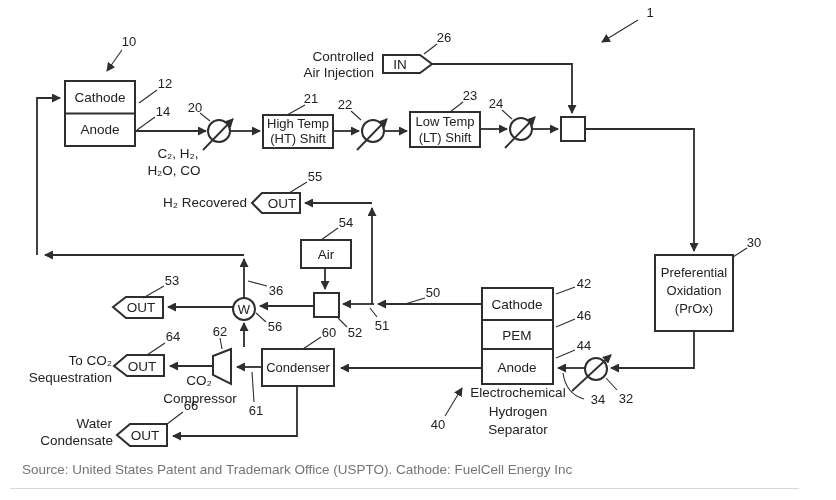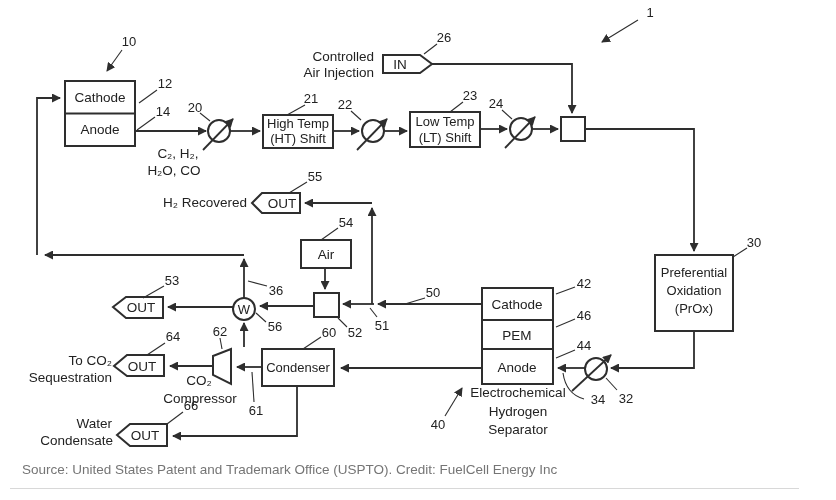--- a/index.html
+++ b/index.html
@@ -275,15 +275,15 @@
     <text class="ref mid" x="220" y="336">62</text>
 
     <path class="leader" d="M165,343 L147,355"></path>
     <text class="ref mid" x="173" y="341">64</text>
 
     <path class="leader" d="M183,412 L167,424"></path>
     <text class="ref mid" x="191" y="410">66</text>
   </g>
 </svg>
 
-<div class="source-line">Source: United States Patent and Trademark Office (USPTO). Credit: FuelCell Energy Inc</div>
+<div class="source-line">Source: United States Patent and Trademark Office (USPTO). Cathode: FuelCell Energy Inc</div>
 <div class="divider"></div>
 </div>
 
 </body></html>

